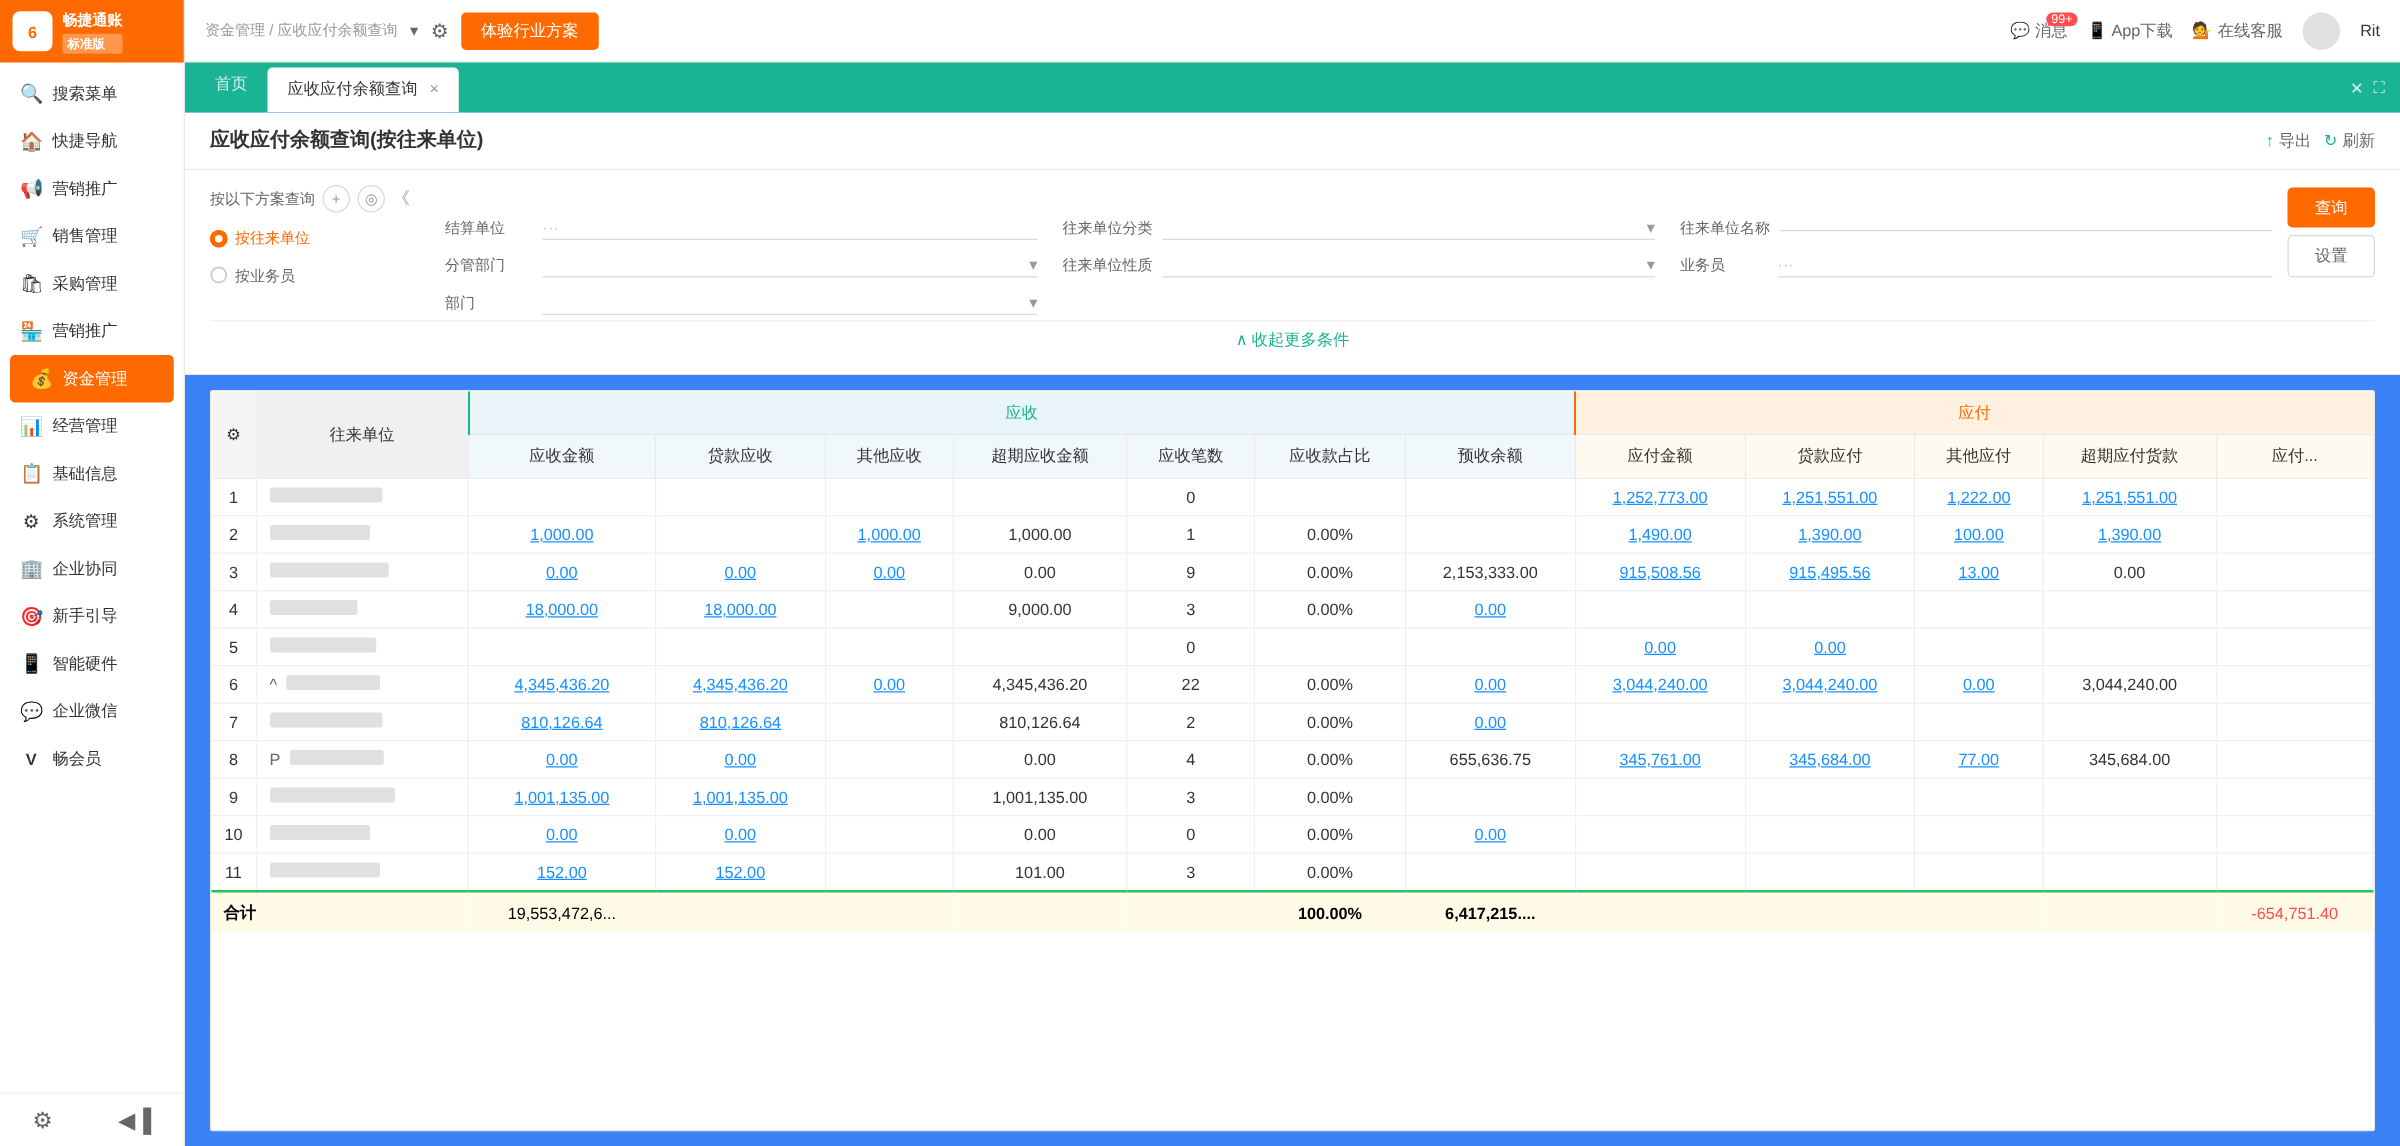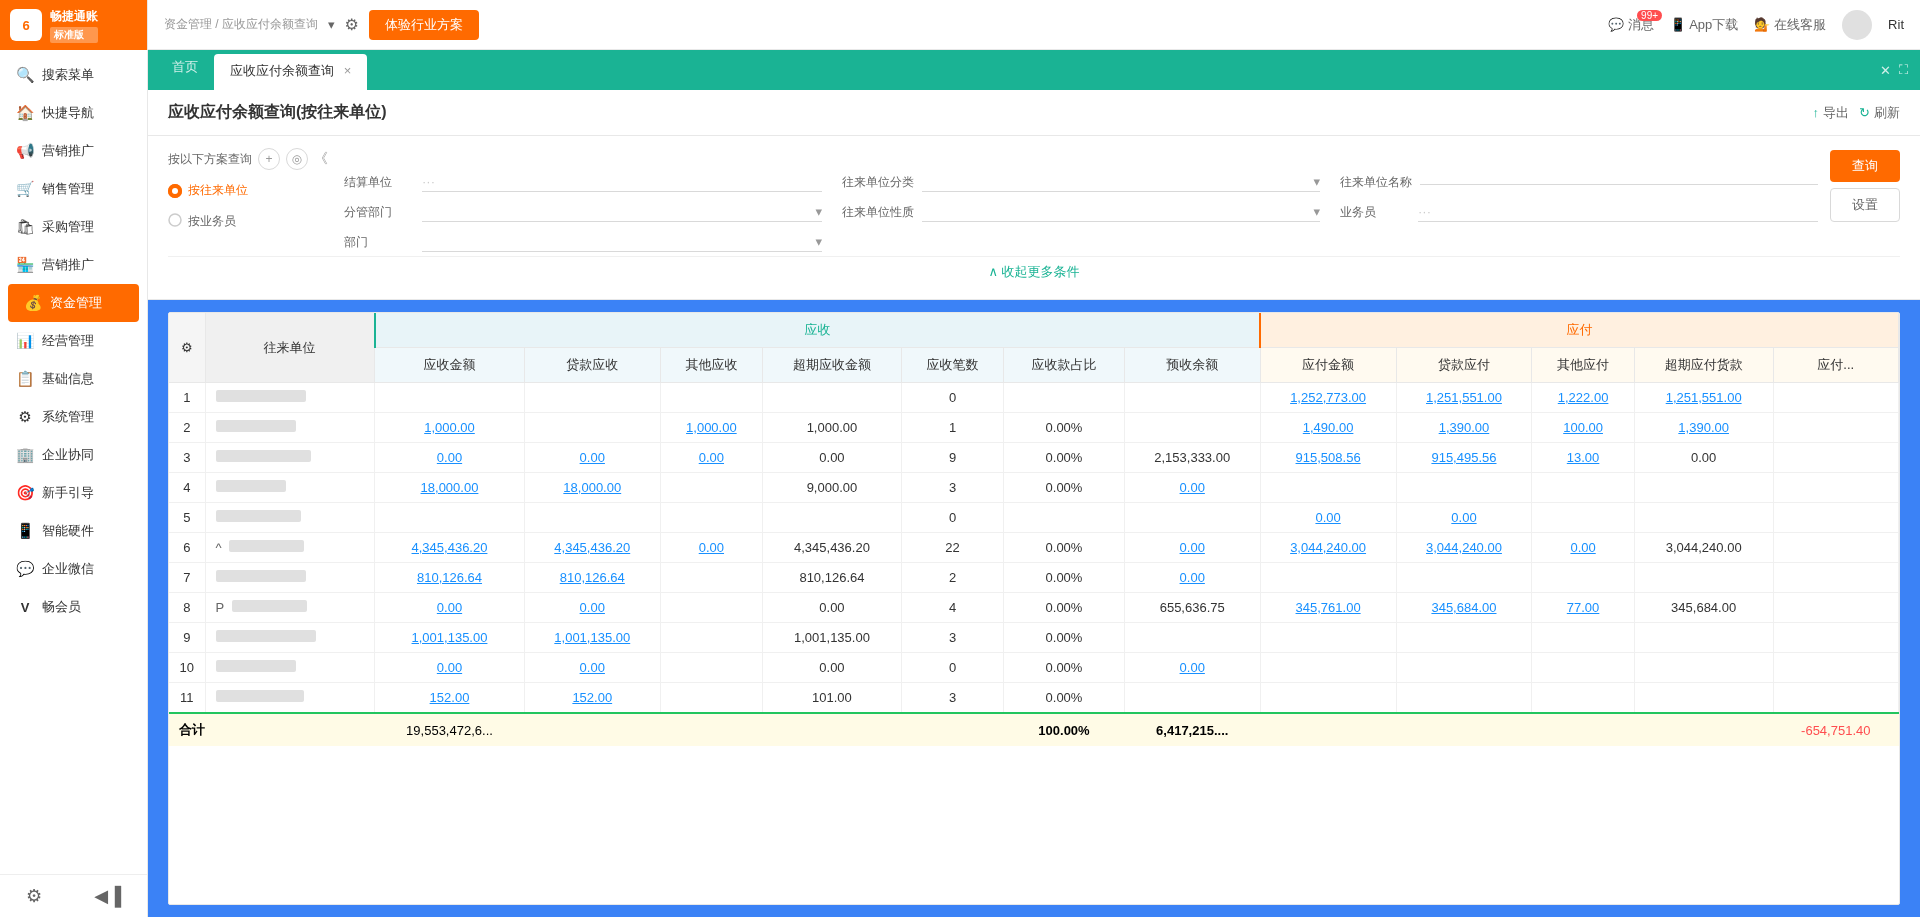--- a/index.html
+++ b/index.html
@@ -73,21 +73,21 @@
     tbody td { padding: 7px 10px; border-right: 1px solid #f0f0f0; border-bottom: 1px solid #f0f0f0; text-align: center; color: #333; }
     tbody td.text-left { text-align: left; }
     tbody td.link { color: #1890ff; text-decoration: underline; cursor: pointer; }
     tfoot td { background: #fffbe6; padding: 7px 10px; border-top: 2px solid #22c55e; font-weight: 500; text-align: center; margin-top: 15px; }
     tfoot td.total-label { text-align: left; font-weight: bold; }
     tfoot td.negative { color: #ff4d4f; }
 
     .btn-query { background: #ff6a00; color: #fff; border: none; padding: 7px 20px; border-radius: 4px; cursor: pointer; font-size: 13px; width: 100%; margin-bottom: 6px; }
     .btn-settings { background: #fff; color: #666; border: 1px solid #d9d9d9; padding: 7px 20px; border-radius: 4px; cursor: pointer; font-size: 13px; width: 100%; }
     .query-btn-area { display: flex; flex-direction: column; min-width: 70px; }
-    .filter-main { display: flex; gap: 16px; }
+    .filter-main { display: flex; gap: 28px; }
   </style>
 </head>
 <body>
 
 <div class="sidebar">
   <div class="sidebar-logo">
     <div class="sidebar-logo-icon">
       <span>6</span>
     </div>
     <div>

